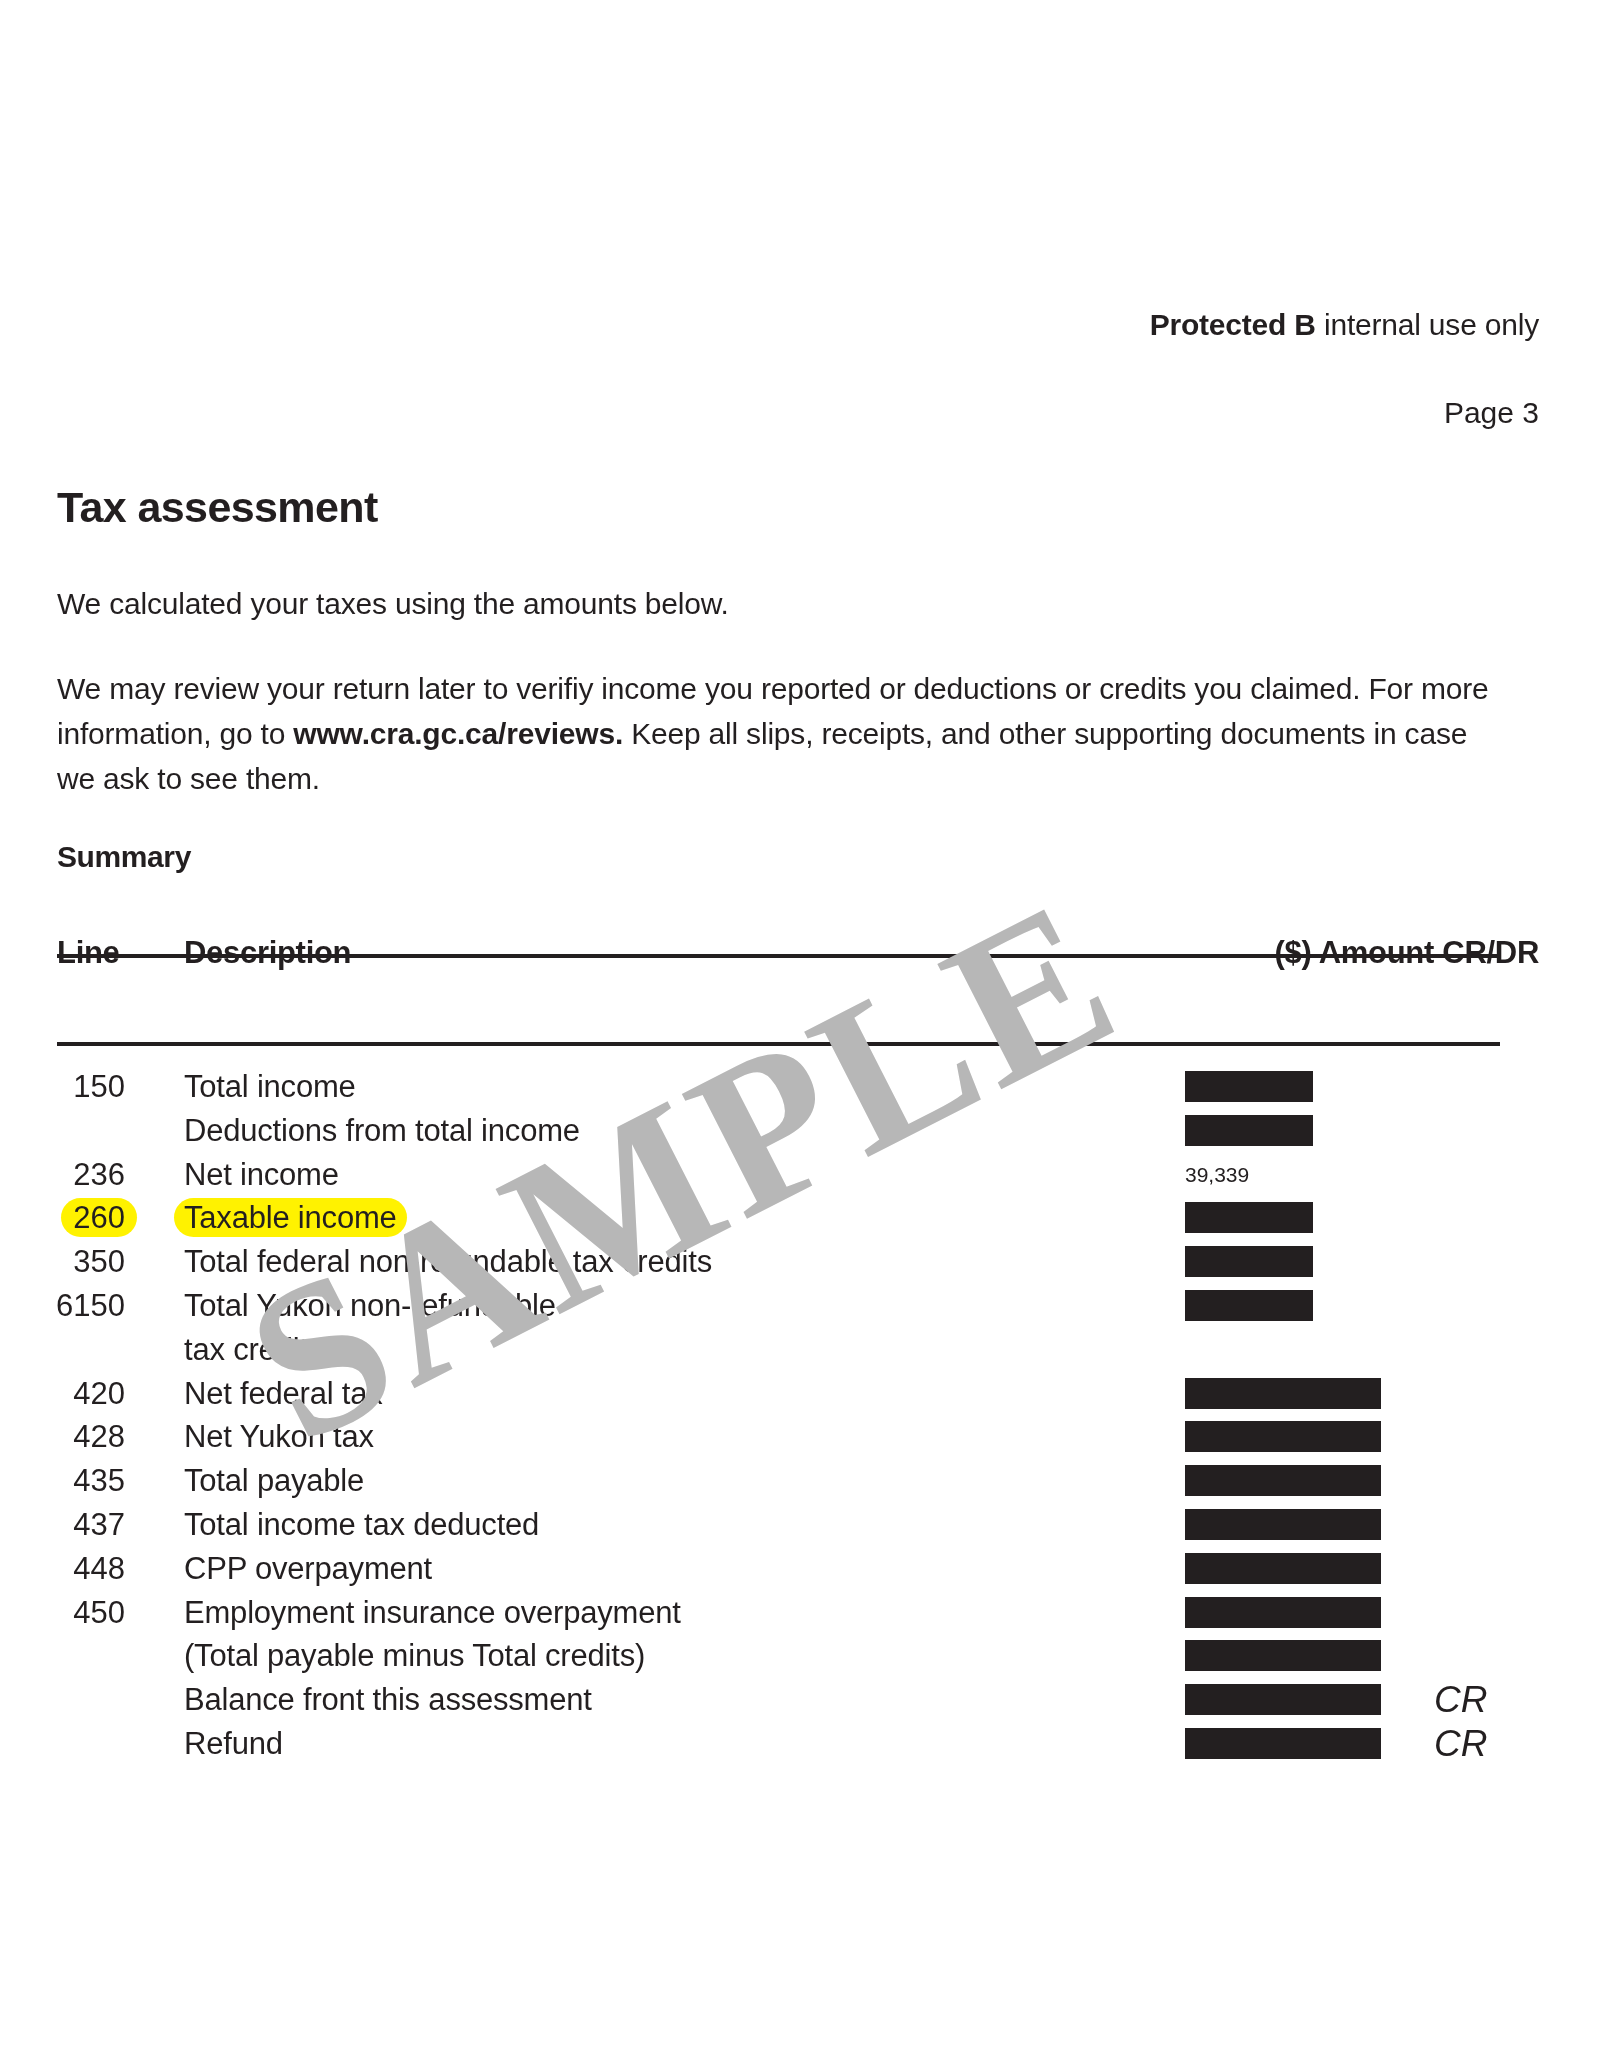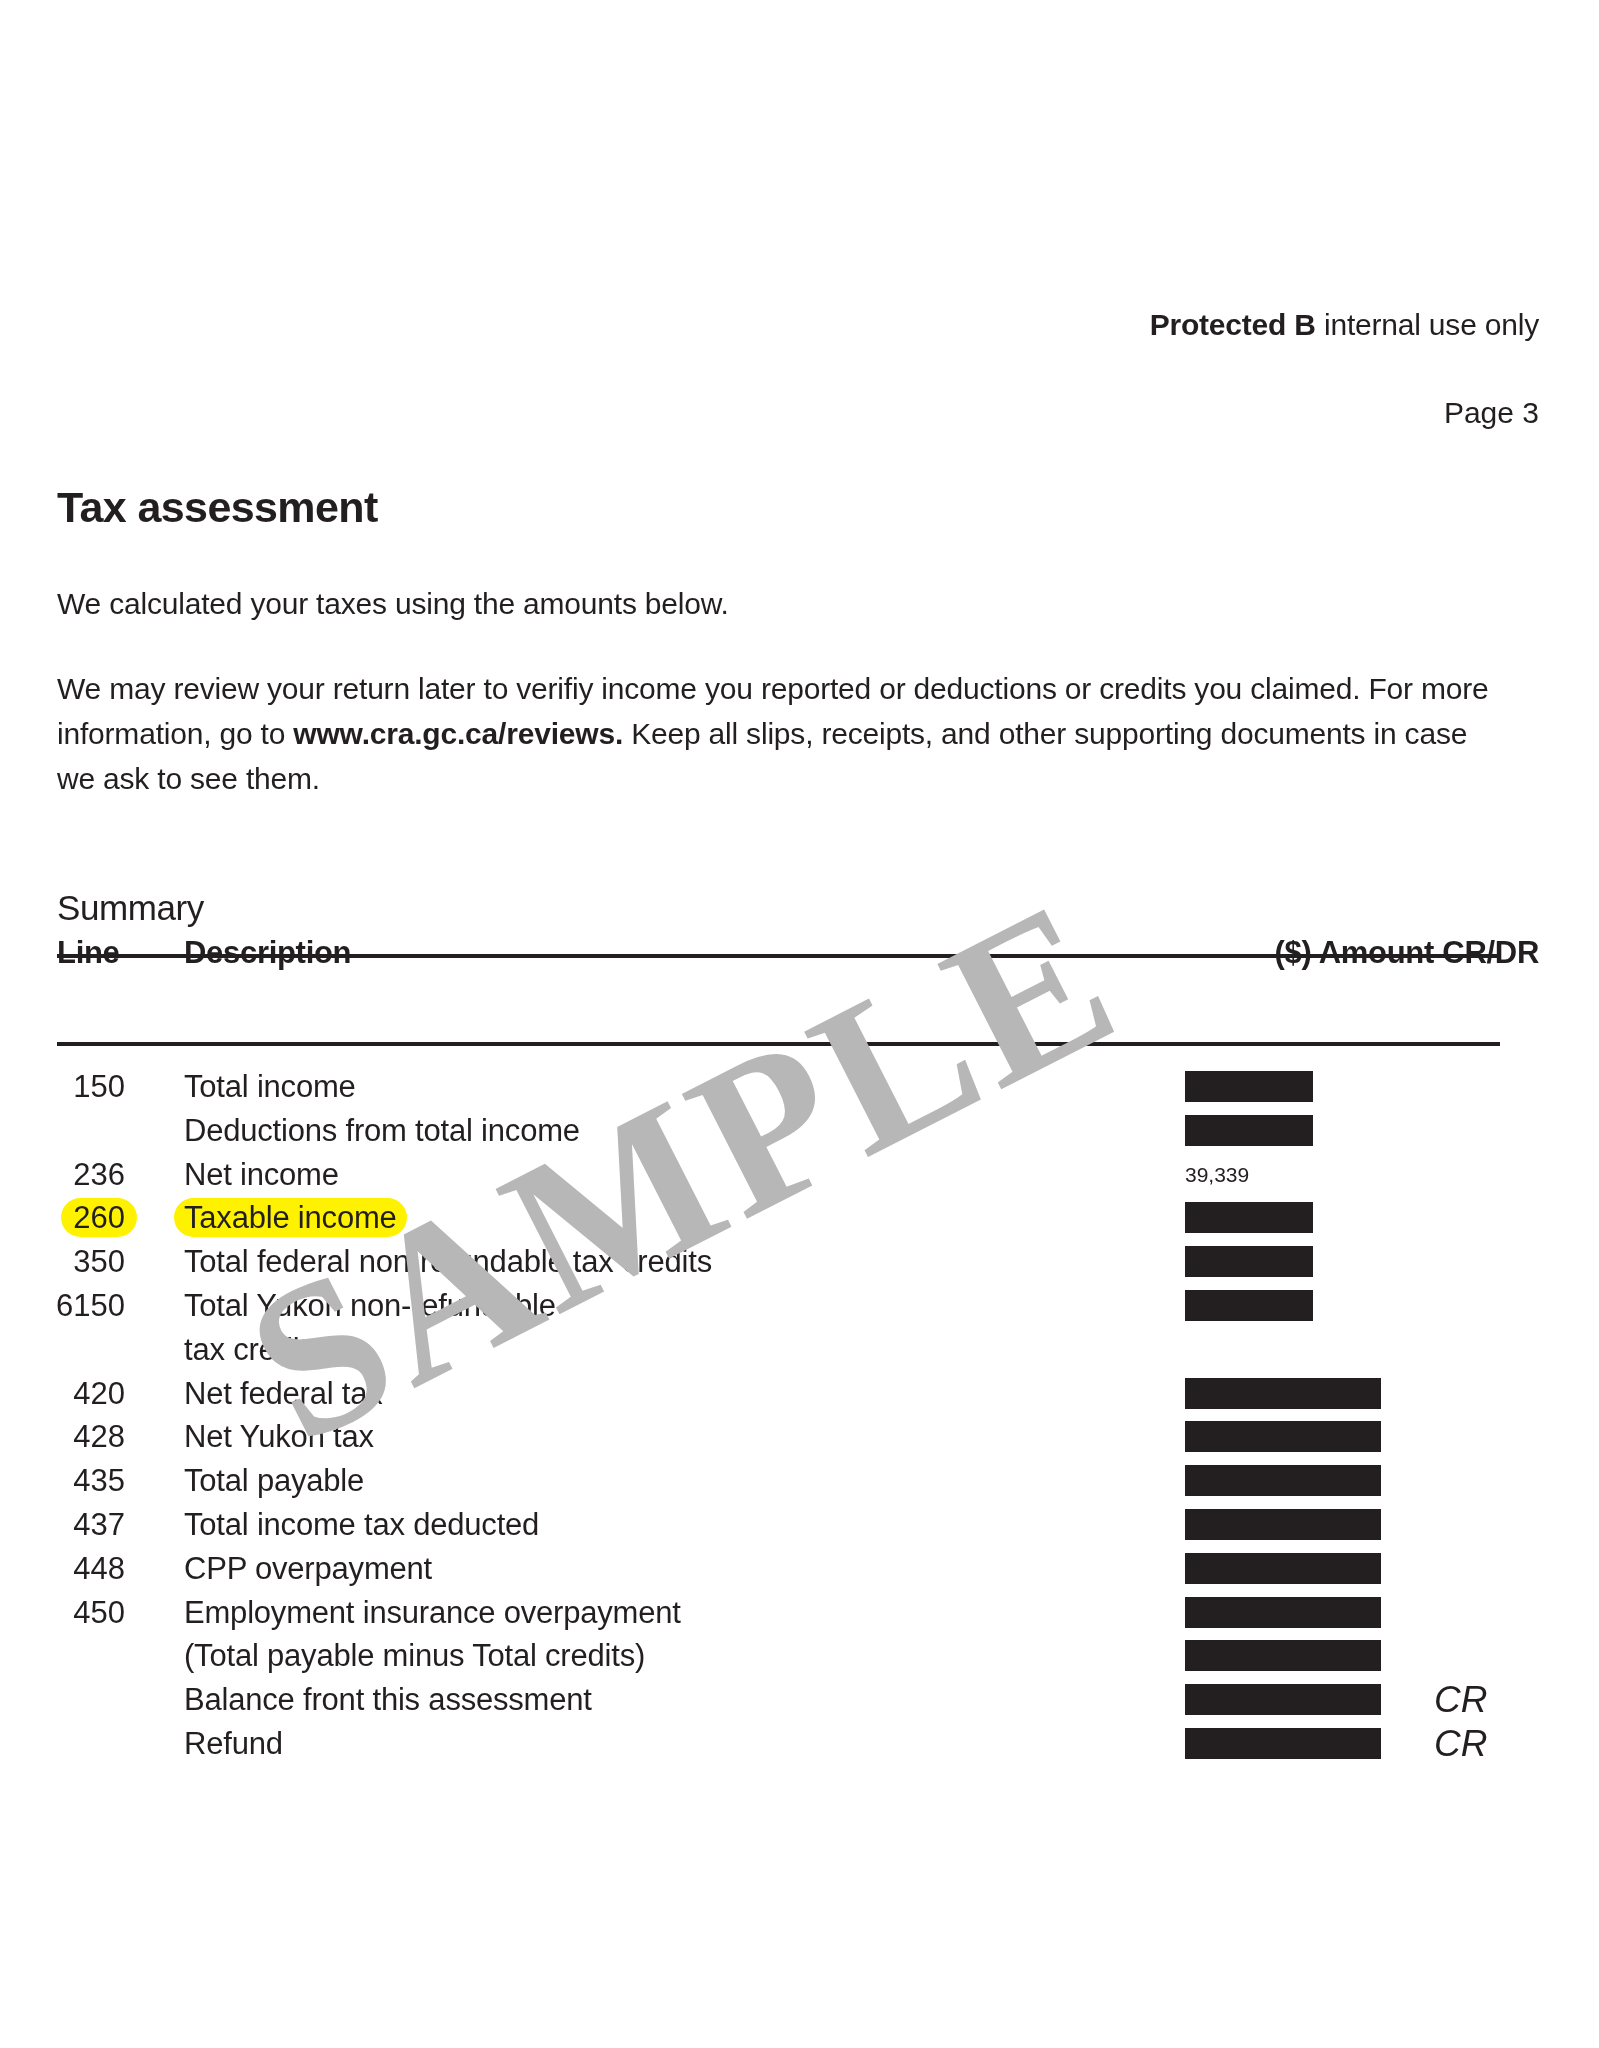--- a/index.html
+++ b/index.html
@@ -67,23 +67,23 @@
     font-size: 30px;
     line-height: 45px;
     letter-spacing: -0.2px;
   }
   .intro-2 .bold { font-weight: bold; }
 
   
   .summary-title {
     position: absolute;
     left: 57px;
-    top: 839px;
-    font-size: 35px;
-    font-weight: normal;
+    top: 788px;
+    font-size: 30px;
+    font-weight: bold;
     letter-spacing: -0.4px;
     line-height: 42px;
   }
 
   .rule {
     position: absolute;
     left: 57px;
     width: 1443px;
     height: 4px;
     background: #231f20;

